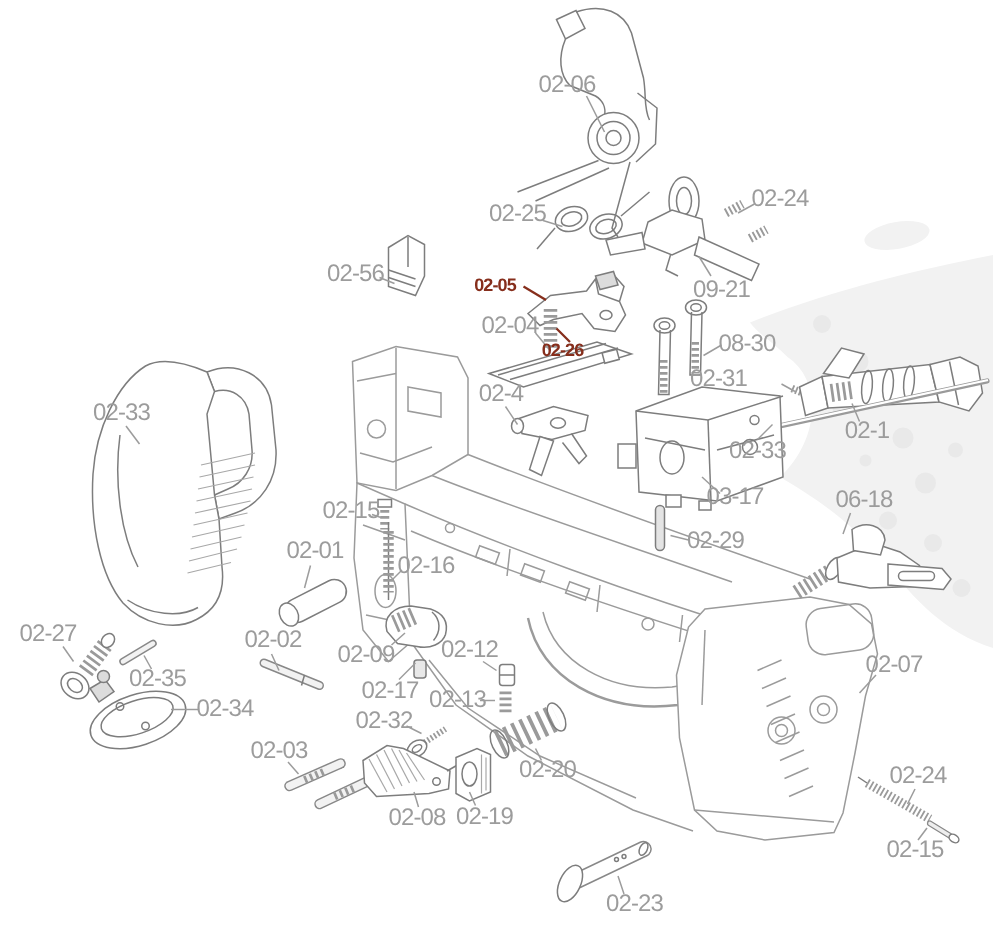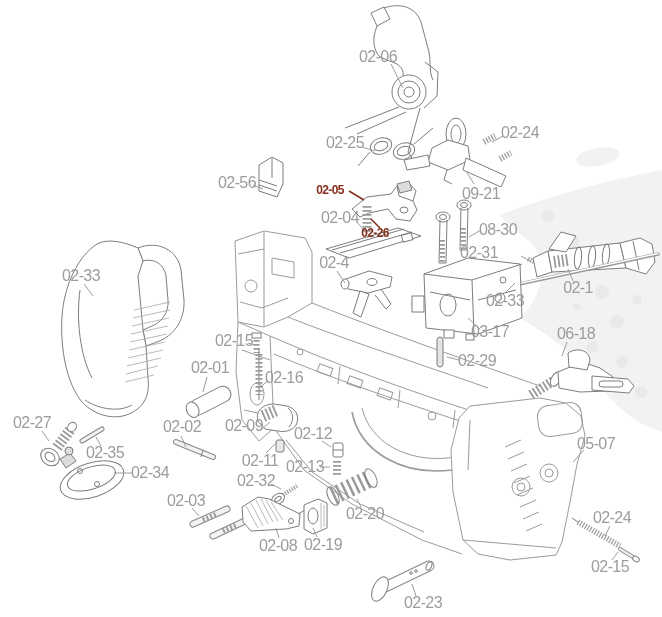--- a/index.html
+++ b/index.html
@@ -433,26 +433,26 @@
   <div class="lbl" style="left:490px;top:332px">03-17</div>
   <div class="lbl" style="left:477px;top:361px">02-29</div>
   <div class="lbl" style="left:576px;top:334px">06-18</div>
   <div class="lbl" style="left:234px;top:341px">02-15</div>
   <div class="lbl" style="left:210px;top:368px">02-01</div>
   <div class="lbl" style="left:284px;top:378px">02-16</div>
   <div class="lbl" style="left:182px;top:427px">02-02</div>
   <div class="lbl" style="left:32px;top:423px">02-27</div>
   <div class="lbl" style="left:105px;top:453px">02-35</div>
   <div class="lbl" style="left:150px;top:473px">02-34</div>
-  <div class="lbl" style="left:244px;top:426px">02-09</div>
+  <div class="lbl" style="left:244px;top:437px">02-09</div>
   <div class="lbl" style="left:313px;top:434px">02-12</div>
-  <div class="lbl" style="left:260px;top:461px">02-11</div>
+  <div class="lbl" style="left:260px;top:461px">02-17</div>
   <div class="lbl" style="left:305px;top:467px">02-13</div>
   <div class="lbl" style="left:256px;top:481px">02-32</div>
   <div class="lbl" style="left:186px;top:501px">02-03</div>
   <div class="lbl" style="left:278px;top:546px">02-08</div>
   <div class="lbl" style="left:323px;top:545px">02-19</div>
   <div class="lbl" style="left:365px;top:514px">02-20</div>
-  <div class="lbl" style="left:596px;top:444px">05-07</div>
+  <div class="lbl" style="left:596px;top:444px">02-07</div>
   <div class="lbl" style="left:612px;top:518px">02-24</div>
   <div class="lbl" style="left:610px;top:567px">02-15</div>
   <div class="lbl" style="left:423px;top:603px">02-23</div>
 </div>
 
 </body></html>

